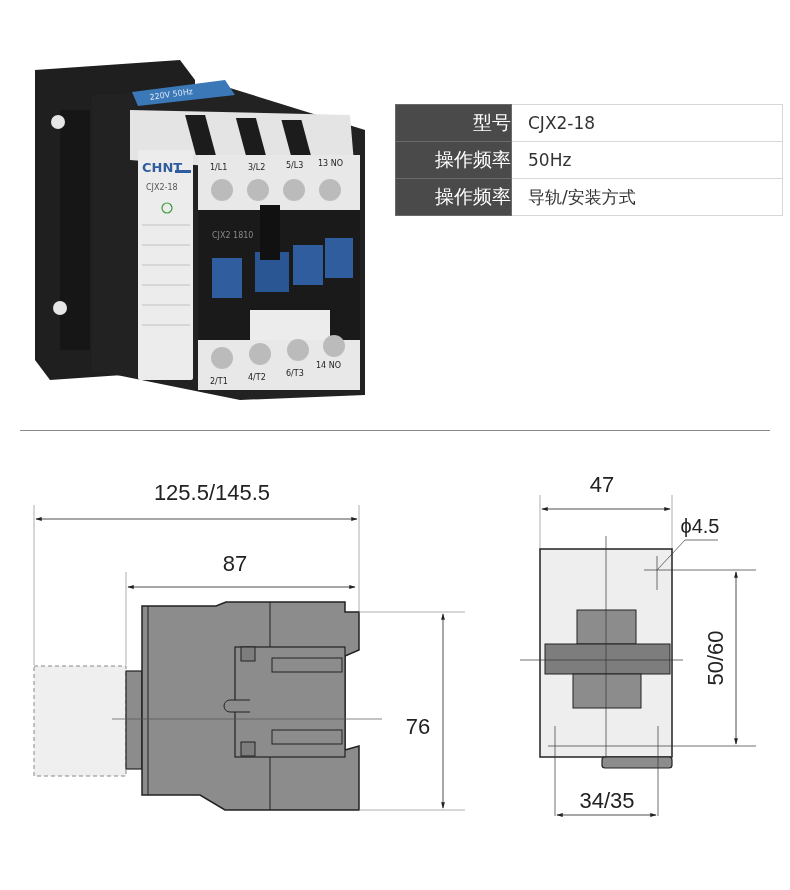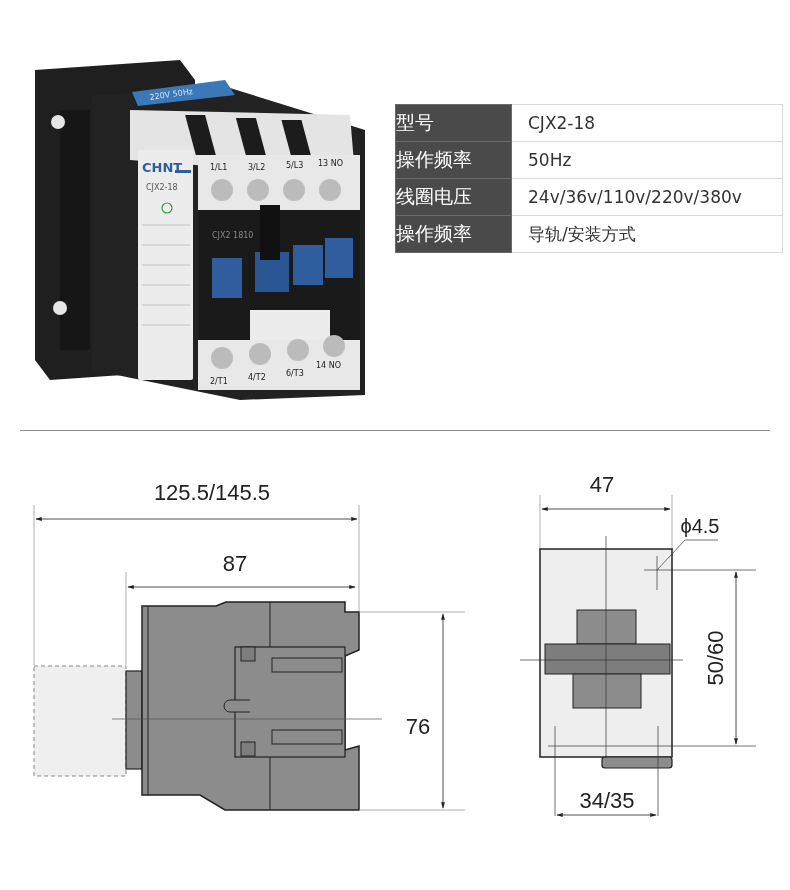--- a/index.html
+++ b/index.html
@@ -3,21 +3,21 @@
 <meta charset="utf-8">
 <style>
   html, body { margin: 0; padding: 0; background: #ffffff; }
   body { width: 790px; height: 890px; position: relative; overflow: hidden;
          font-family: "DejaVu Sans", "Liberation Sans", sans-serif; }
   .product-photo { position: absolute; left: 20px; top: 40px; width: 360px; height: 380px; }
   .spec-table { position: absolute; left: 395px; top: 104px; width: 388px;
                 border-collapse: collapse; }
   .spec-table td { height: 36px; padding: 0; border: 1px solid #d8d8d8; }
   .spec-table td.label { width: 115px; background: #4a4a4a; color: #ffffff;
-                         text-align: left; font-size: 19px; border-color: #6a6a6a; margin-top: 22px; }
+                         text-align: right; font-size: 19px; border-color: #6a6a6a; margin-top: 22px; }
   .spec-table td.value { background: #ffffff; color: #333333; font-size: 17px; padding-left: 16px; }
   .divider { position: absolute; left: 20px; top: 430px; width: 750px; height: 1px; background: #8a8a8a; }
   .drawing { position: absolute; left: 0; top: 440px; width: 790px; height: 450px; }
   .dim-label { font-family: "Liberation Sans", sans-serif; fill: #222222; }
 </style>
 </head>
 <body>
 
 <svg class="product-photo" viewBox="0 0 360 380">
 
@@ -83,24 +83,20 @@
 
 <table class="spec-table">
   <tbody>
     <tr>
       <td class="label">型号</td>
       <td class="value">CJX2-18</td>
     </tr>
     <tr>
       <td class="label">操作频率</td>
       <td class="value">50Hz</td>
-    </tr>
-    <tr>
-      <td class="label">线圈电压</td>
-      <td class="value">24v/36v/110v/220v/380v</td>
     </tr>
     <tr>
       <td class="label">操作频率</td>
       <td class="value">导轨/安装方式</td>
     </tr>
   </tbody>
 </table>
 
 <div class="divider"></div>
 

